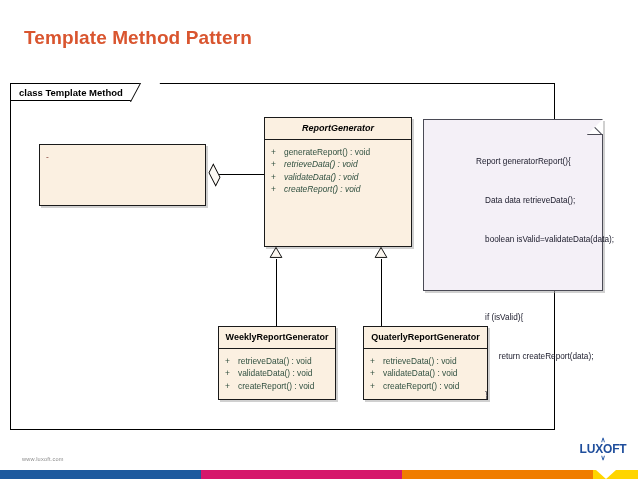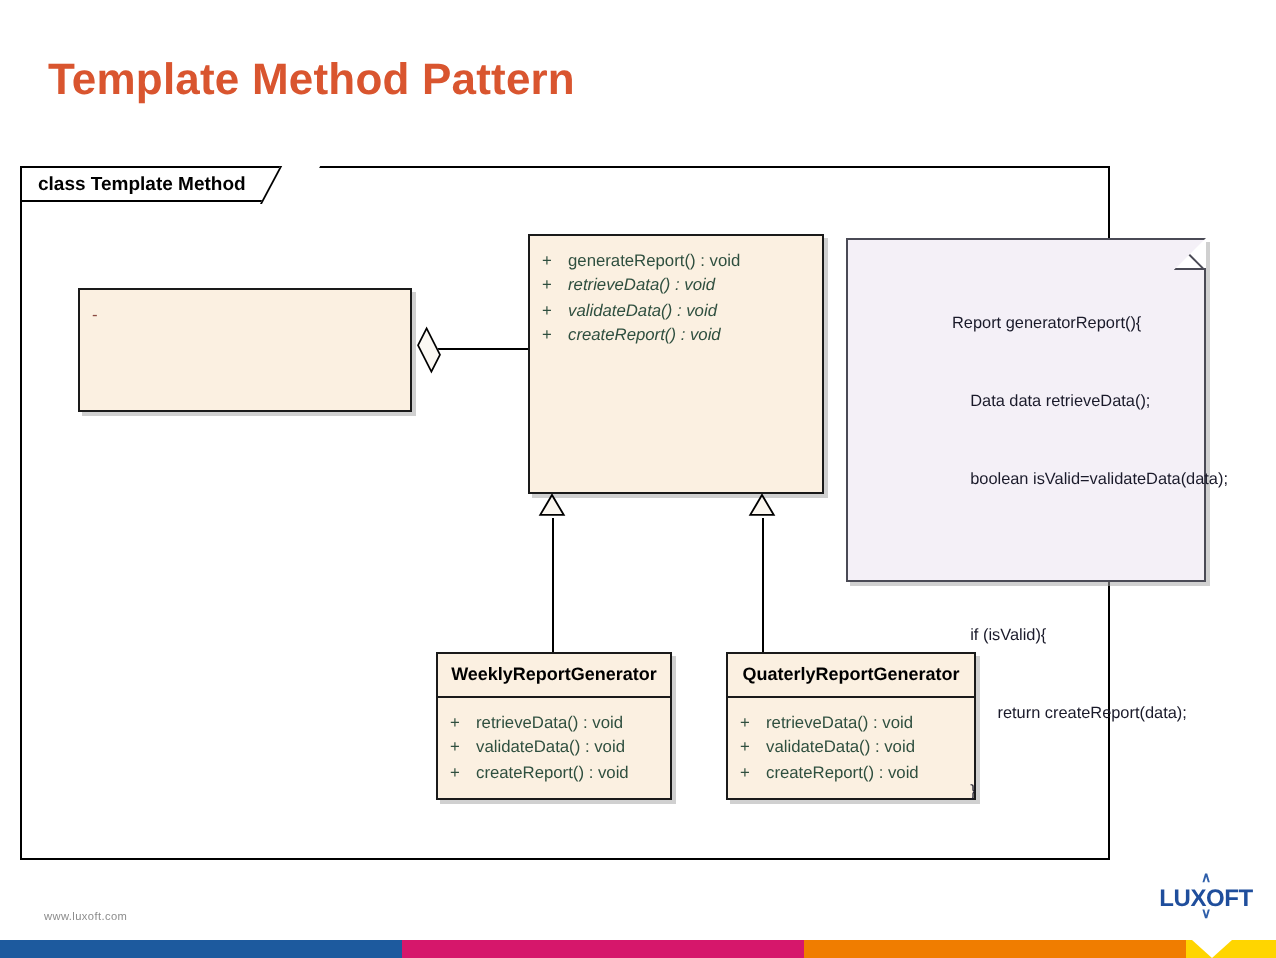--- a/index.html
+++ b/index.html
@@ -14,21 +14,21 @@
     overflow: hidden;
     font-family: "Liberation Sans", sans-serif;
     color: #000;
   }
 
   
   .slide-title {
     position: absolute;
     left: 24px;
     top: 27px;
-    font-size: 22px;
+    font-size: 19px;
     font-weight: bold;
     color: #d9552f;
     letter-spacing: 0.1px;
     white-space: nowrap;
   }
 
   
   .uml-frame {
     position: absolute;
     left: 10px;
@@ -240,20 +240,21 @@
 
   <div class="uml-class" id="client-class">
     <div class="cls-members">
       <div class="member field">
         <span class="vis">-</span>
       </div>
     </div>
   </div>
 
   <div class="uml-class" id="rg-class">
+    <div class="cls-name abstract">ReportGenerator</div>
     <div class="cls-members">
       <div class="member">
         <span class="vis">+</span>
         <span class="mtext">generateReport() : void</span>
       </div>
       <div class="member italic">
         <span class="vis">+</span>
         <span class="mtext">retrieveData() : void</span>
       </div>
       <div class="member italic">

